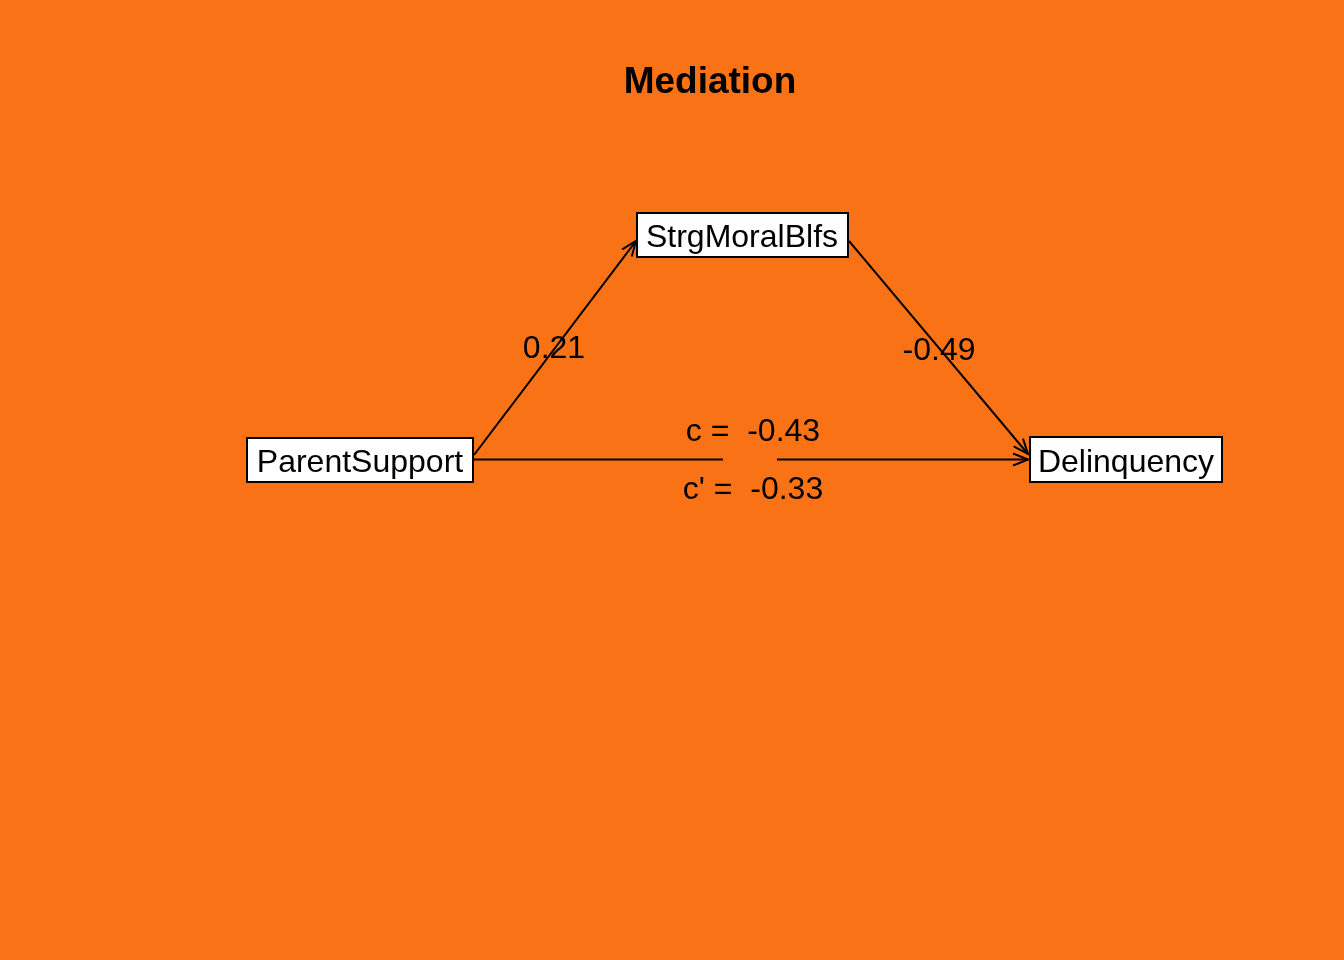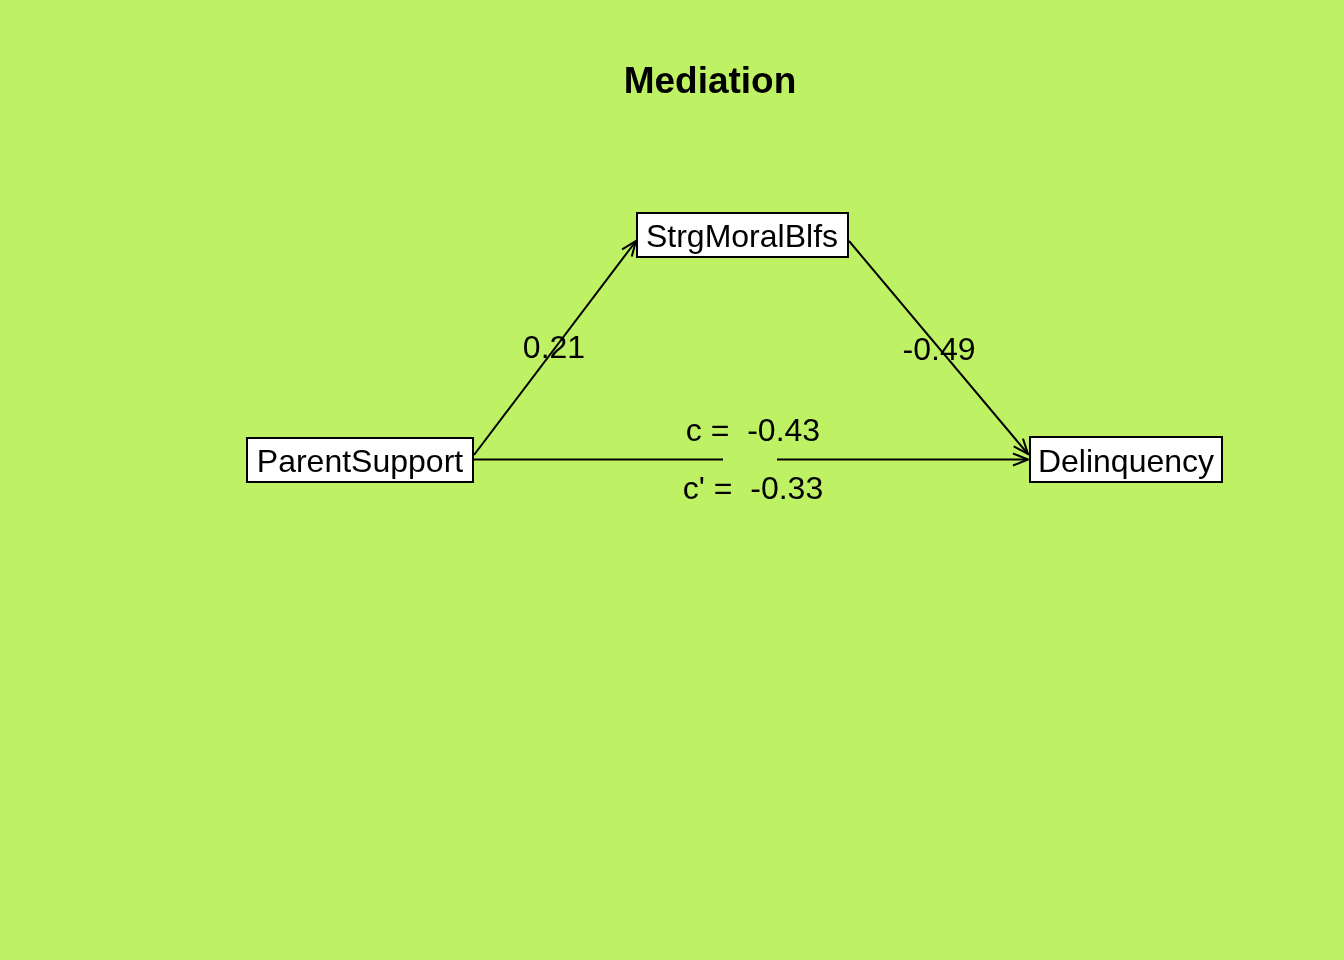--- a/index.html
+++ b/index.html
@@ -7,21 +7,21 @@
     padding: 0;
     background: #ffffff;
     width: 1344px;
     height: 960px;
     overflow: hidden;
   }
   .canvas {
     position: relative;
     width: 1344px;
     height: 960px;
-    background: #bef264;
+    background: #f97316;
   }
   svg {
     display: block;
     font-family: "Liberation Sans", "DejaVu Sans", sans-serif;
   }
   .plot-title {
     font-size: 37px;
     font-weight: bold;
     fill: #000000;
     white-space: pre;

